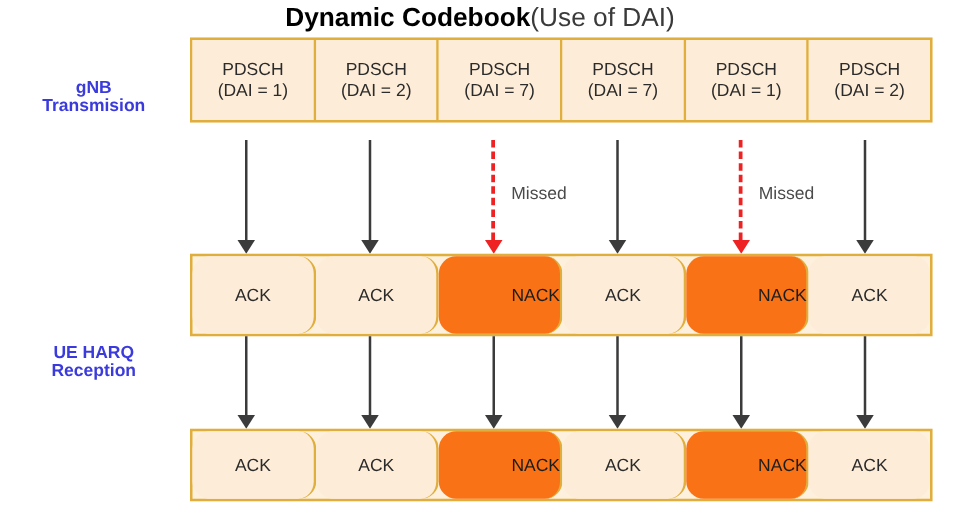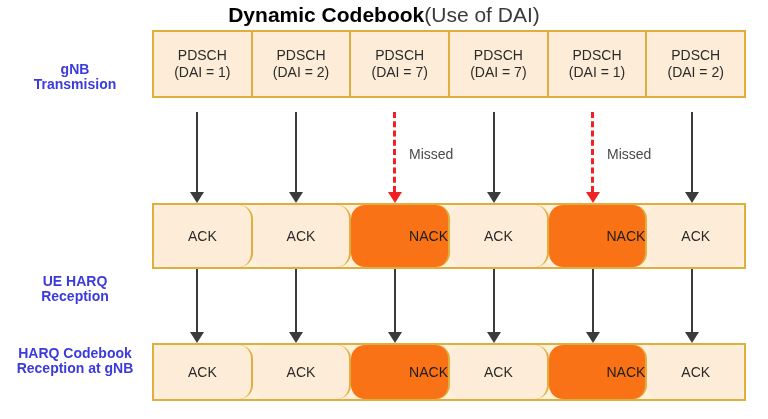--- a/index.html
+++ b/index.html
@@ -150,22 +150,21 @@
   <span>gNB</span><br>
   <span>Transmision</span>
 </div>
 
 <div class="row-label" id="label-ue">
   <span>UE HARQ</span><br>
   <span>Reception</span>
 </div>
 
 <div class="row-label" id="label-codebook">
-  <span>HARQ Codebook</span><br>
-  <span>Reception at gNB</span>
+  <br>
 </div>
 
 <div class="row" id="row-pdsch">
   <div class="cell">
     <span class="l1">PDSCH</span>
     <span class="l2">(DAI = 1)</span>
   </div>
   <div class="cell">
     <span class="l1">PDSCH</span>
     <span class="l2">(DAI = 2)</span>

